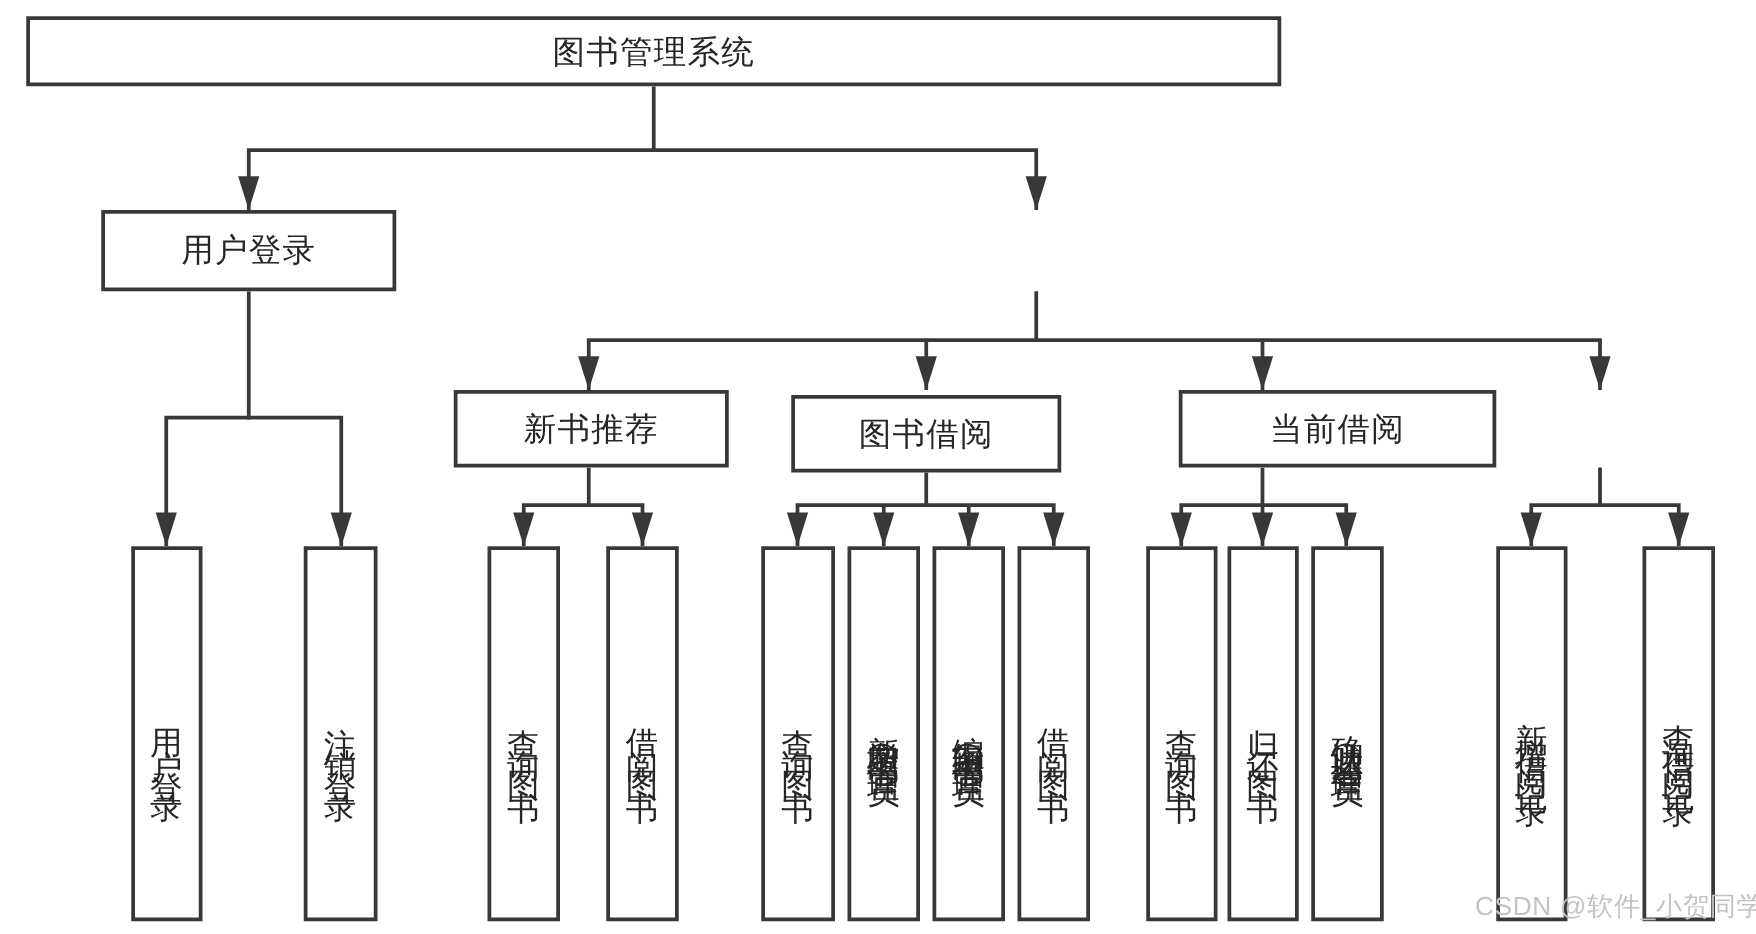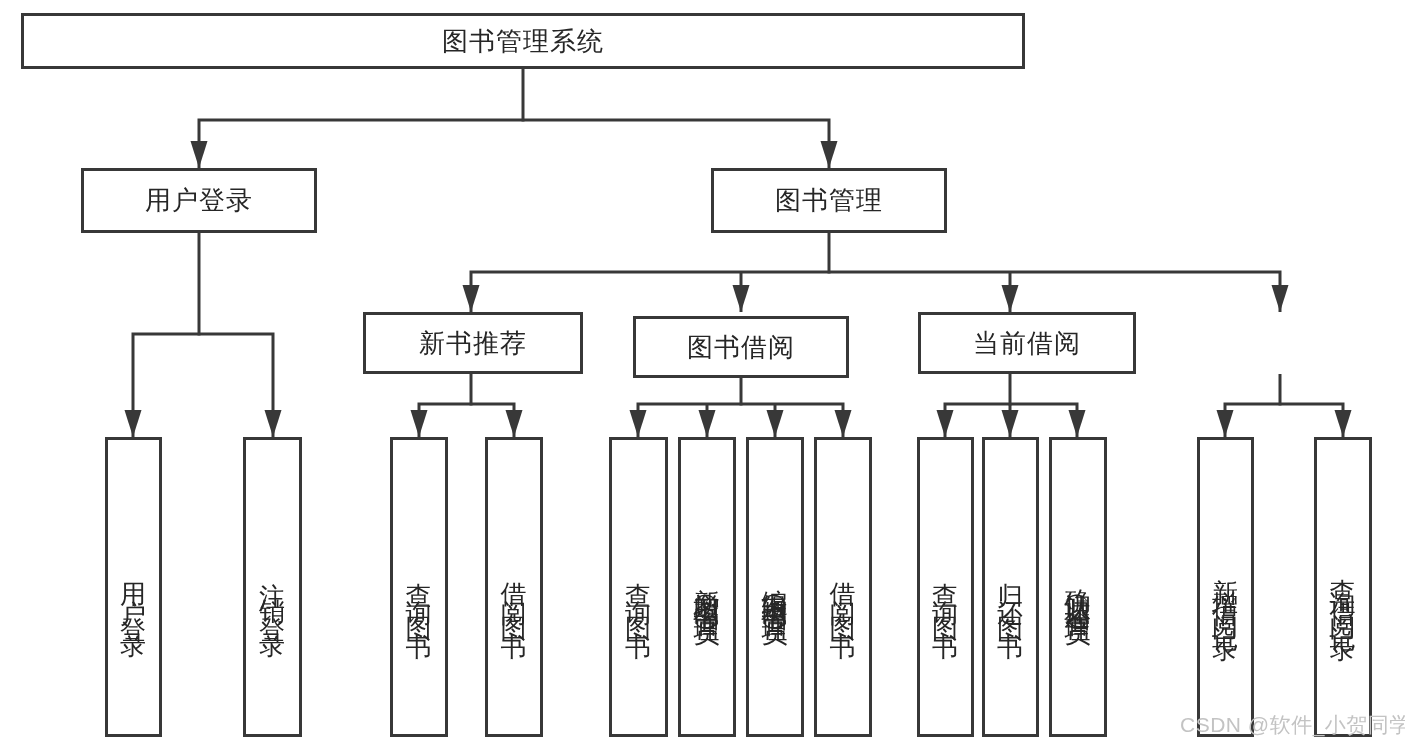--- a/index.html
+++ b/index.html
@@ -86,31 +86,28 @@
     </g>
   </svg>
 
   <div class="node root" style="left:21px;top:13px;width:1004px;height:56px">
     <span class="hlabel">图书管理系统</span>
   </div>
 
   <div class="node" style="left:81px;top:168px;width:236px;height:65px">
     <span class="hlabel">用户登录</span>
   </div>
-  <div class="node" style="left:711px;top:168px;width:236px;height:65px">
-    <span class="hlabel">图书管理</span>
-  </div>
 
   <div class="node" style="left:363px;top:312px;width:220px;height:62px">
     <span class="hlabel">新书推荐</span>
   </div>
   <div class="node" style="left:633px;top:316px;width:216px;height:62px">
     <span class="hlabel">图书借阅</span>
   </div>
-  <div class="node" style="left:918px;top:312px;width:218px;height:62px">
+  <div class="node" style="left:943px;top:312px;width:254px;height:62px">
     <span class="hlabel">当前借阅</span>
   </div>
 
   <div class="node leaf" style="left:105px;top:437px;width:57px;height:300px">
     <span class="vtext s4">用户登录</span>
   </div>
   <div class="node leaf" style="left:243px;top:437px;width:59px;height:300px">
     <span class="vtext s4">注销登录</span>
   </div>
   <div class="node leaf" style="left:390px;top:437px;width:58px;height:300px">

